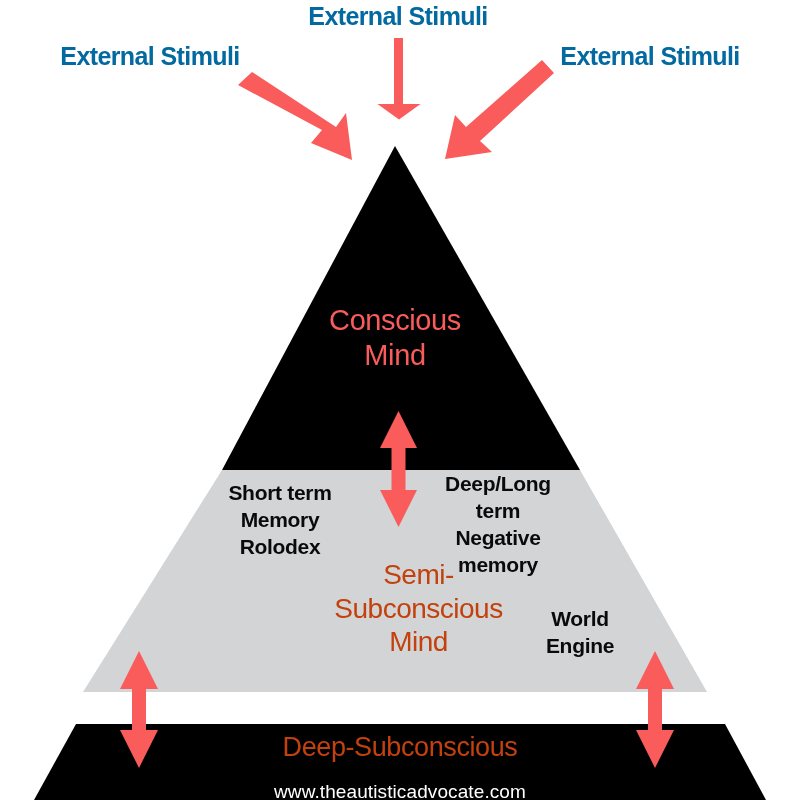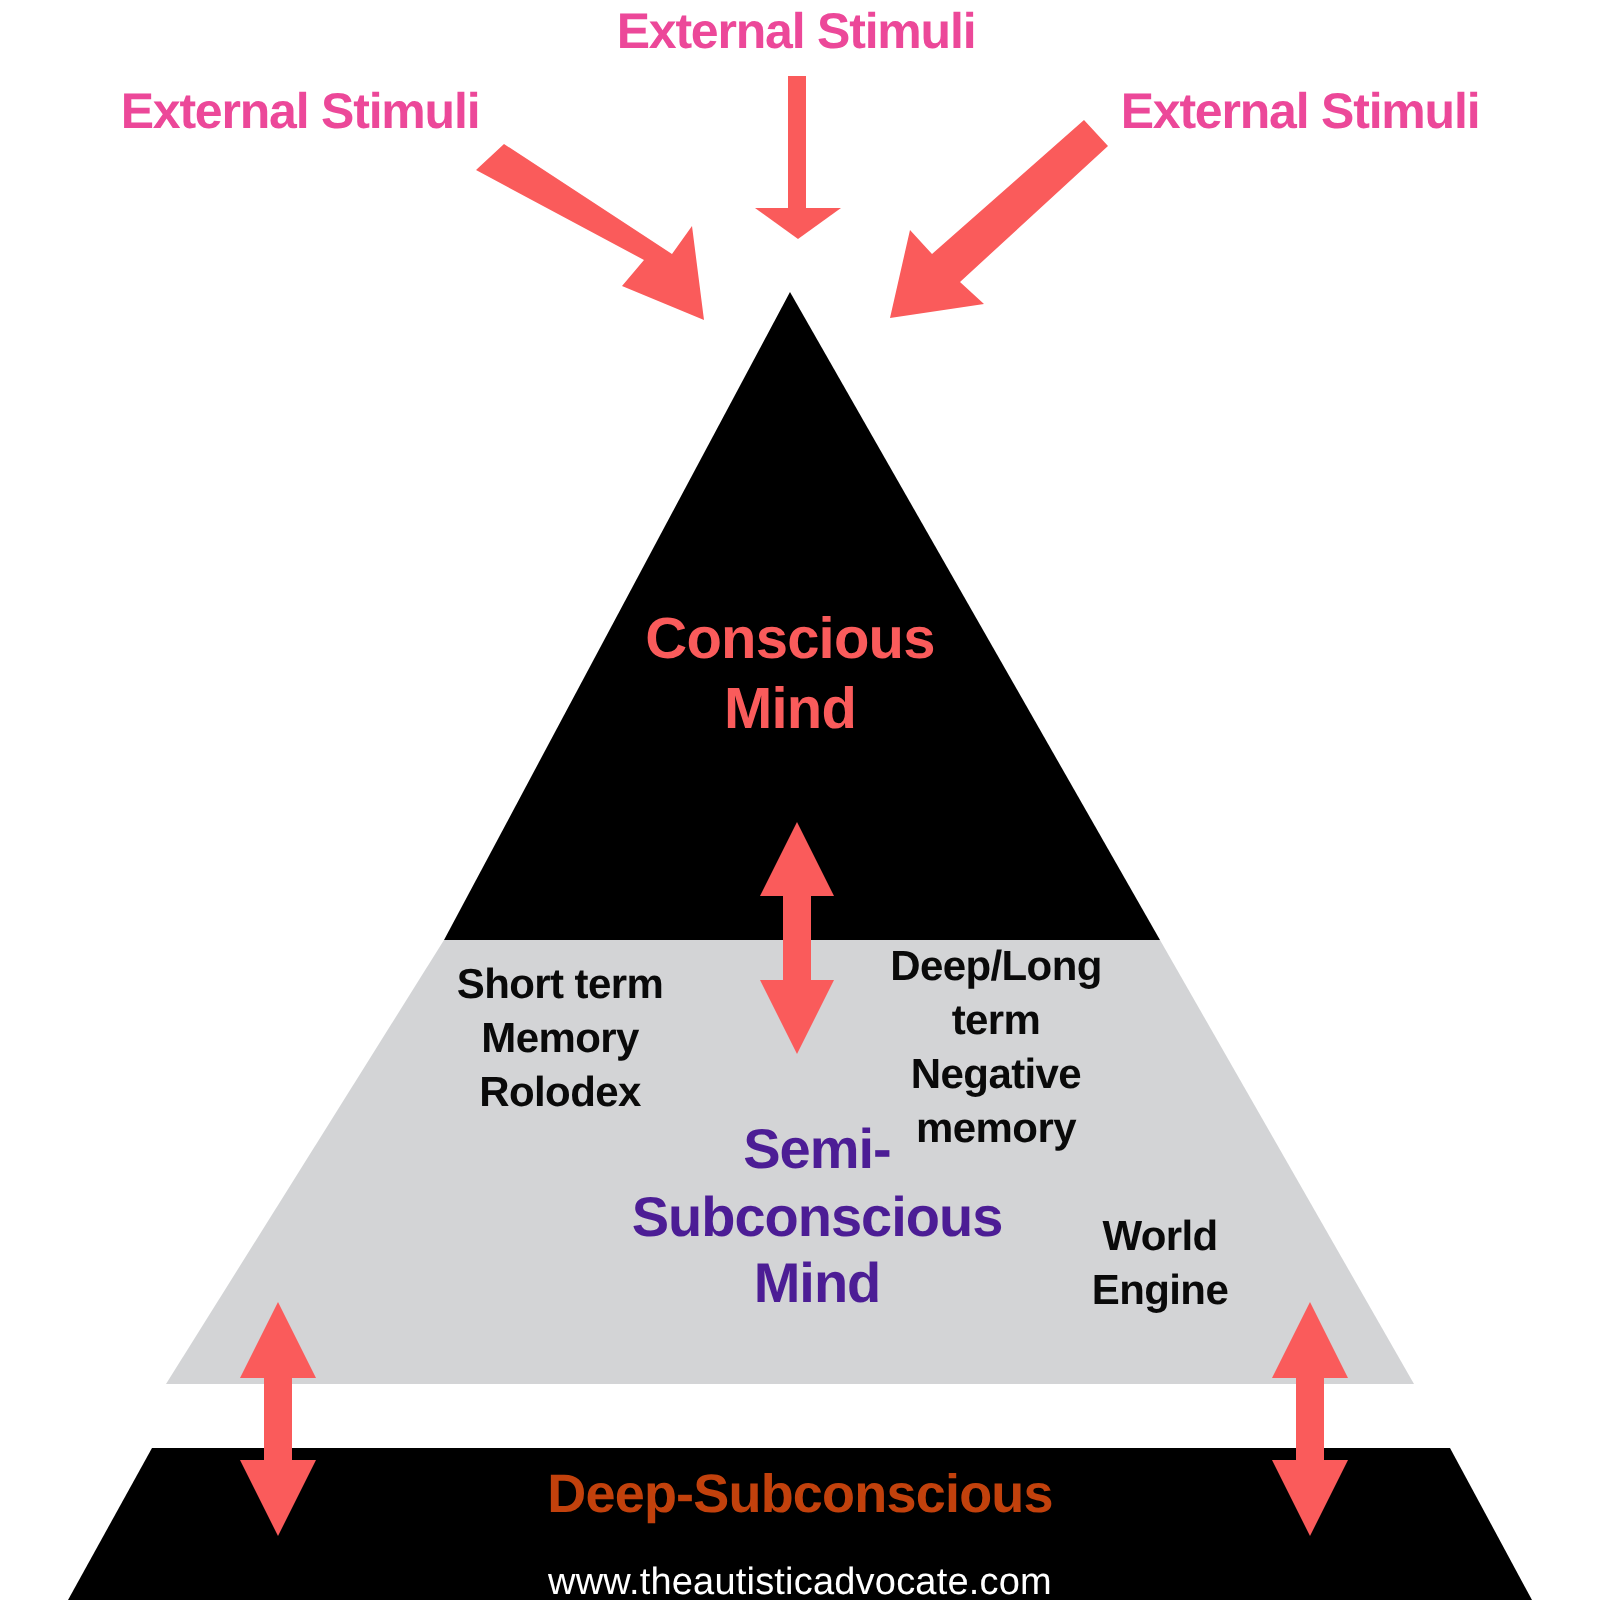--- a/index.html
+++ b/index.html
@@ -29,31 +29,31 @@
     position: absolute;
     text-align: center;
     font-weight: bold;
     line-height: 1.16;
     white-space: pre-line;
     letter-spacing: -0.2px;
   }
   .stim {
     font-size: 25px;
     font-weight: bold;
-    color: #ec4899;
+    color: #0369a1;
     letter-spacing: -0.6px;
   }
   .gray-lbl {
     font-size: 21px;
     color: #0a0a0a;
     line-height: 1.28;
     letter-spacing: -0.3px;
   }
   .tier-title {
-    font-weight: bold;
+    font-weight: normal;
     line-height: 1.2;
   }
   #conscious-title {
     font-size: 29px;
     letter-spacing: -0.4px;
   }
   #semi-title {
     font-size: 28px;
     letter-spacing: -0.5px;
   }
@@ -130,21 +130,21 @@
 
   <div class="lbl gray-lbl" style="left:418px; top:471px; width:160px;">Deep/Long
 term
 Negative
 memory</div>
 
 
   <div class="lbl gray-lbl" style="left:512px; top:606px; width:136px;">World
 Engine</div>
 
-  <div class="lbl tier-title" id="semi-title" style="left:306px; top:558px; width:205px; color:#4c1d95;">Semi-
+  <div class="lbl tier-title" id="semi-title" style="left:316px; top:558px; width:205px; color:#c2410c;">Semi-
 Subconscious
 Mind</div>
 
   <div class="lbl tier-title" id="deep-title" style="left:240px; top:731px; width:320px; color:#c2410c;">Deep-Subconscious</div>
 
   <div id="site-url" style="left:240px; top:765px; width:320px; color:#FFFFFF;">www.theautisticadvocate.com</div>
 
 </div>
 
 </body></html>

